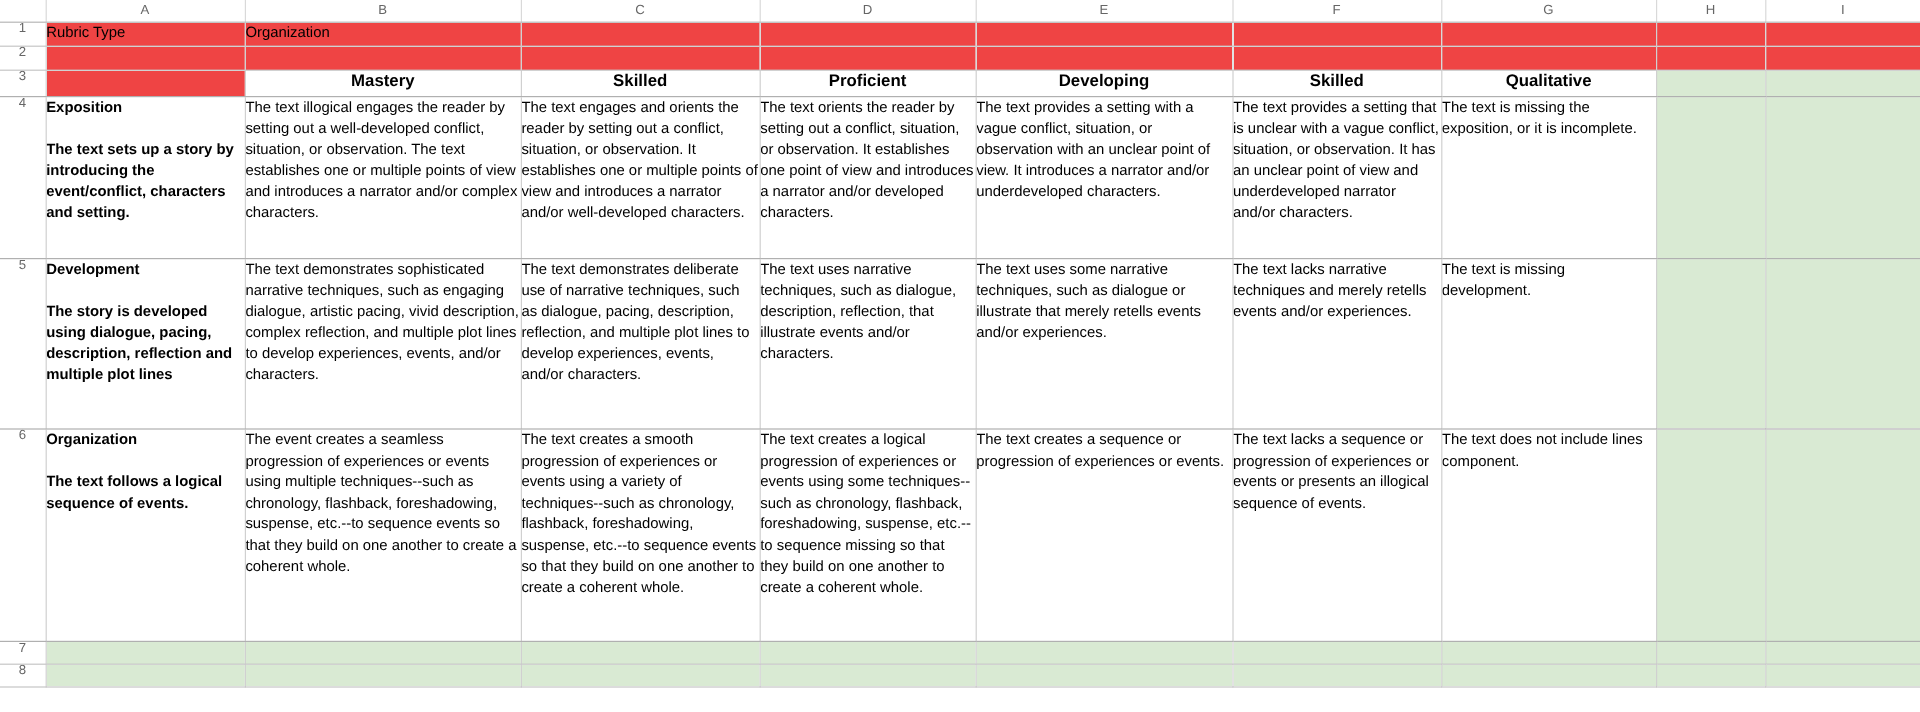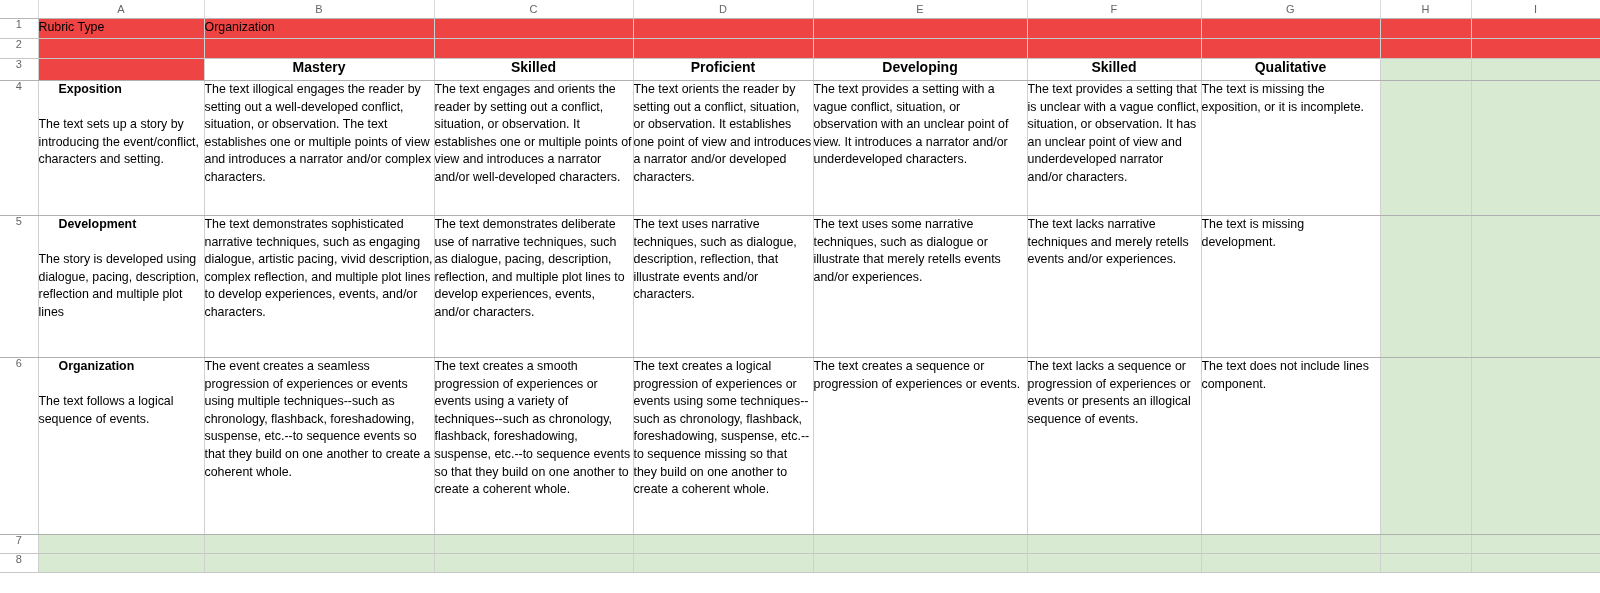--- a/index.html
+++ b/index.html
@@ -77,22 +77,22 @@
   td.pink   { background: #ef4444; }
   td.green  { background: #d9ead3; }
   td.white  { background: #ffffff; }
   td.hdrcell{
     font-weight: bold;
     text-align: center;
     vertical-align: middle;
     font-size: 14px;
   }
 
-  .criterion-title { font-weight: bold; margin-left: 20px; }
-  .criterion-desc  { font-weight: normal; }
+  .criterion-title { font-weight: bold; }
+  .criterion-desc  { font-weight: bold; }
   .gap { height: 17.6px; }
 
   
   tr.r1 td { border-bottom: 1px solid #c6c6c6; }
   tr.r3 td { border-bottom: 1px solid #b0b0b0; }
   tr.r4 td, tr.r5 td, tr.r6 td { border-bottom: 1px solid #b0b0b0; }
 </style>
 </head>
 <body>
 

